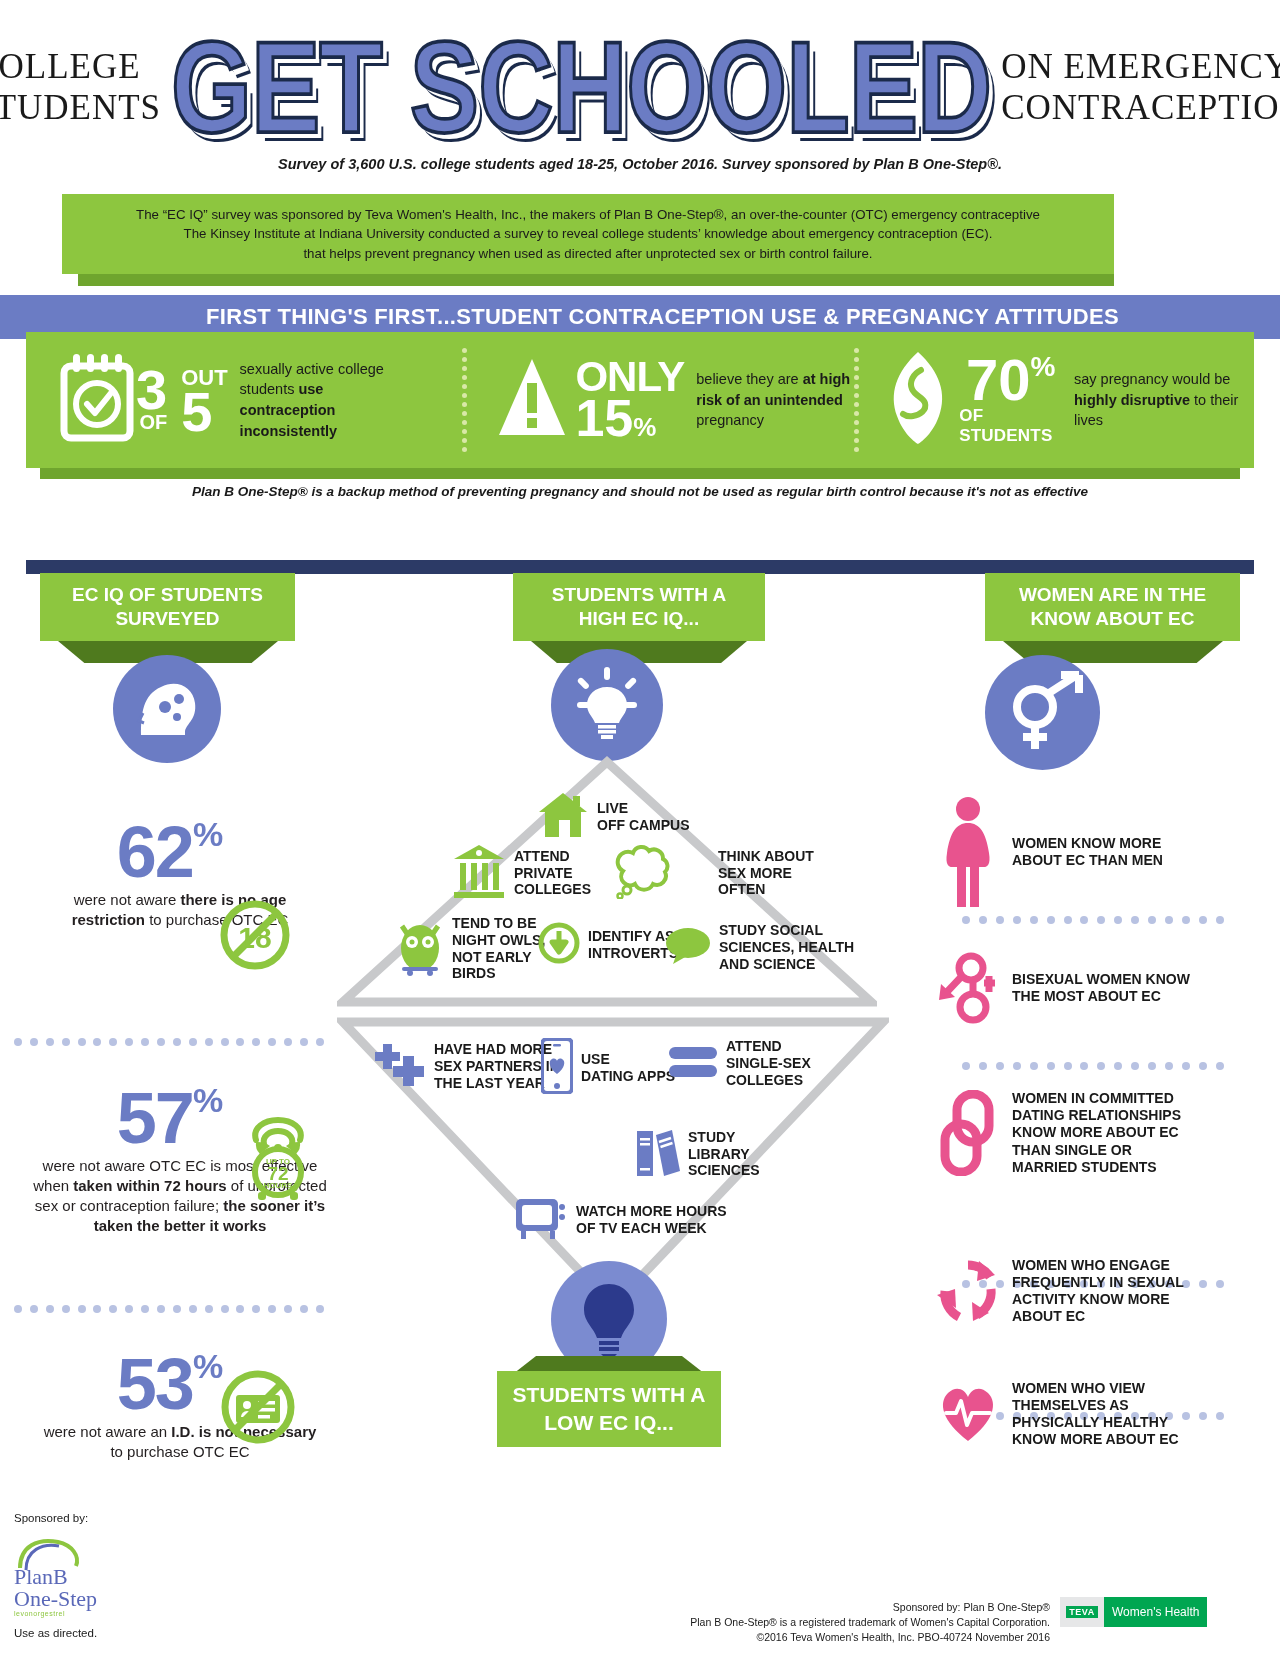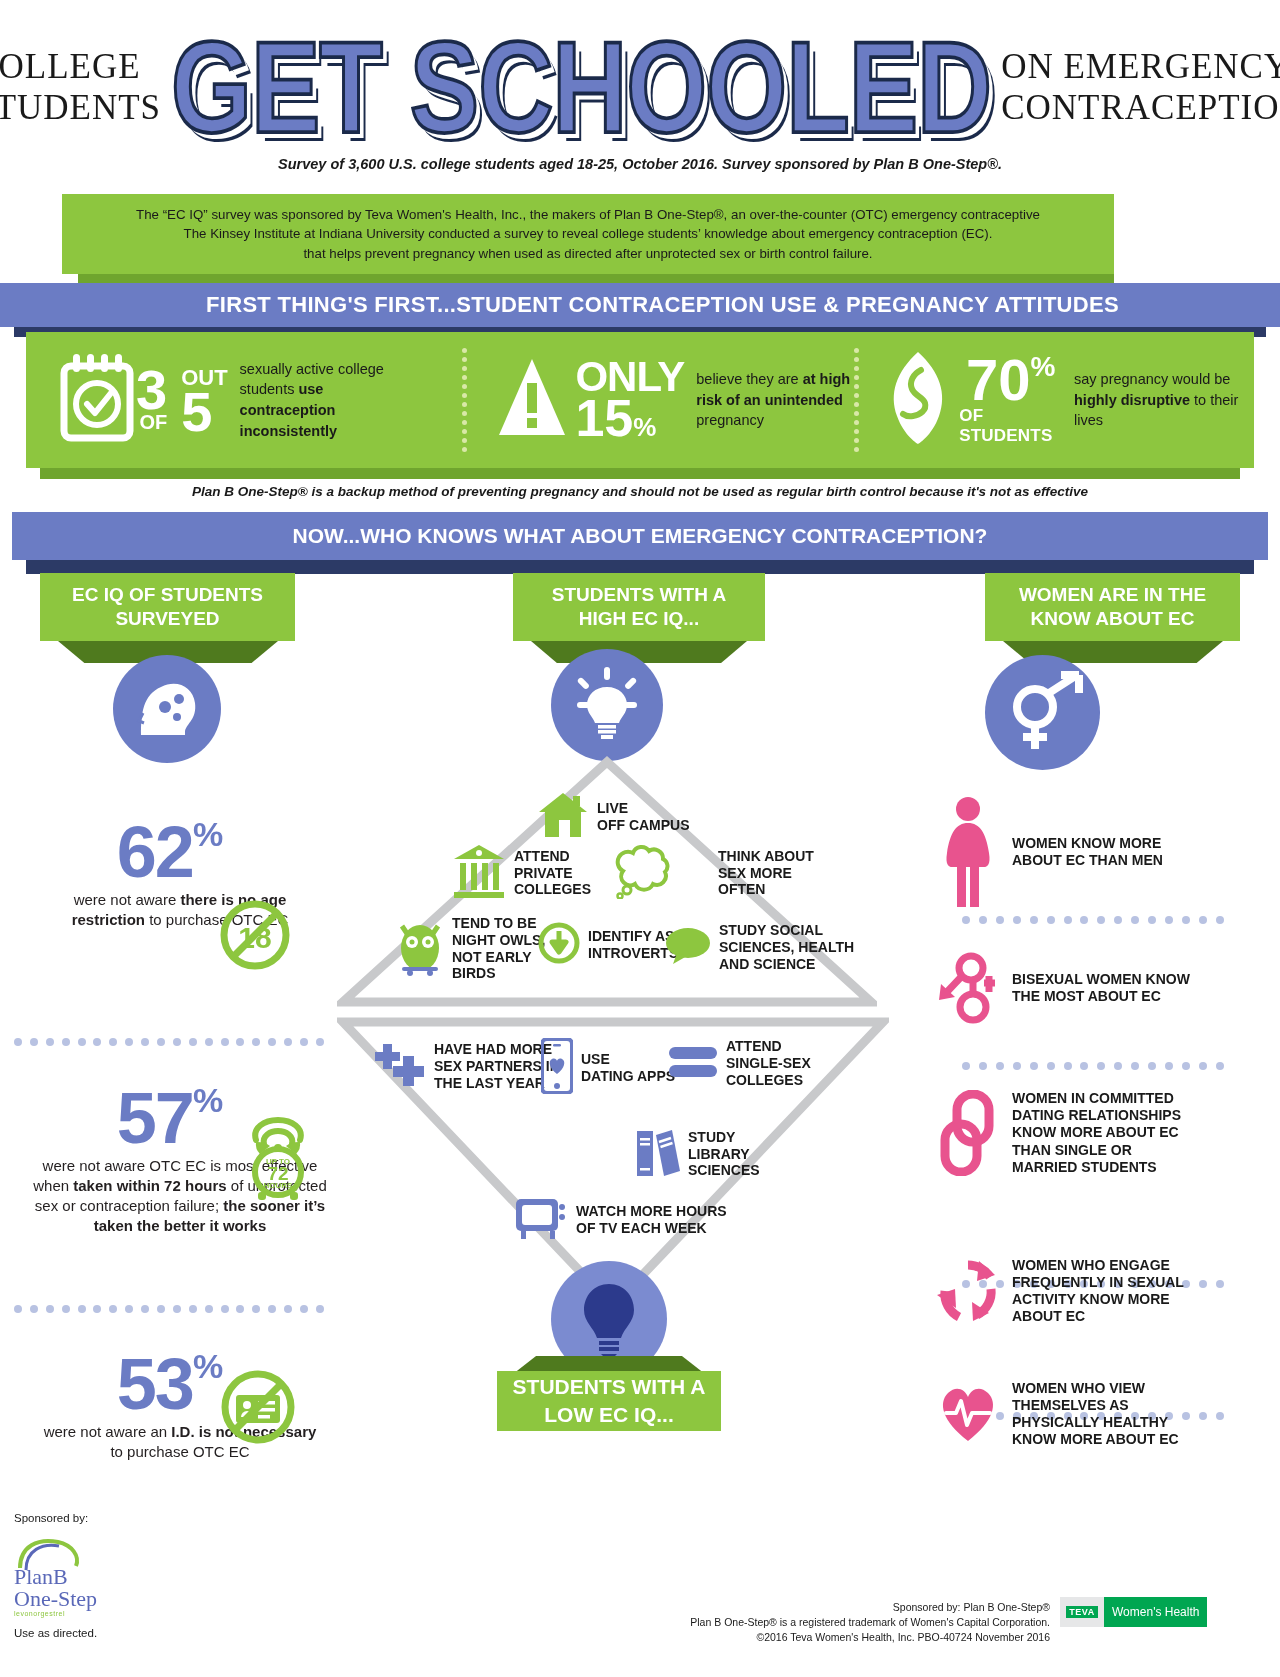--- a/index.html
+++ b/index.html
@@ -62,21 +62,21 @@
     position: absolute; top: 274px; left: 78px; width: 1036px; height: 12px;
     background: #6fa52e;
   }
   .intro-text {
     text-align: center; font-size: 13.3px; line-height: 1.45; color: #1a1a1a;
     padding: 0 14px;
   }
 
   
   .banner1 {
-    position: absolute; top: 283px; left: 0; width: 1280px; height: 44px;
+    position: absolute; top: 295px; left: 0; width: 1280px; height: 44px;
     background: #6b7cc4;
     display: flex; align-items: center; justify-content: center; padding-left: 45px;
   }
   .banner1 .btxt {
     color: #ffffff; font-weight: bold; font-size: 22px; letter-spacing: 0.3px;
   }
   .banner1-shadow {
     position: absolute; top: 327px; left: 14px; width: 1252px; height: 10px;
     background: #2c3a66;
   }
@@ -192,21 +192,21 @@
   }
   .mid-item { position:absolute; display:flex; align-items:center; }
   .mid-item .mtxt {
     font-weight:bold; font-size: 14px; line-height:1.2; margin-left: 8px;
     text-transform: uppercase; color:#1a1a1a;
   }
   .mid-icon { flex: 0 0 auto; }
 
   
   .lowlabel {
-    position:absolute; top: 1371px; left: 497px; width: 224px; height: 60px;
+    position:absolute; top: 1371px; left: 497px; width: 224px; height: 76px;
     background:#8dc63f; color:#fff; font-weight:bold; font-size: 21px;
     line-height:1.35; display:flex; align-items:center; justify-content:center;
     text-align:center;
   }
   .lowlabel-shadow {
     position:absolute; top: 1356px; left: 513px; width: 192px; height: 18px;
     background:#4f7a1e; clip-path: polygon(12% 0, 88% 0, 100% 100%, 0 100%);
   }
   #circlow { position:absolute; top: 1261px; left: 551px; width: 116px; height: 116px;
     border-radius:50%; background:#7b8bd0; display:flex; align-items:center; justify-content:center;}
@@ -382,23 +382,20 @@
       </div>
       <div class="stat-desc">
         <span>say pregnancy would be </span><b>highly disruptive</b><span> to their lives</span>
       </div>
     </div>
   </div>
 
   <div class="disclaimer">Plan B One-Step® is a backup method of preventing pregnancy and should not be used as regular birth control because it's not as effective</div>
 
   <div class="banner2-shadow"></div>
-  <div class="banner2">
-    <div class="btxt">NOW...WHO KNOWS WHAT ABOUT EMERGENCY CONTRACEPTION?</div>
-  </div>
 
   <div class="colhead-shadow" id="ch1s"></div>
   <div class="colhead" id="ch1">EC IQ OF STUDENTS SURVEYED</div>
   <div class="colhead-shadow" id="ch2s"></div>
   <div class="colhead" id="ch2">STUDENTS WITH A HIGH EC IQ...</div>
   <div class="colhead-shadow" id="ch3s"></div>
   <div class="colhead" id="ch3">WOMEN ARE IN THE KNOW ABOUT EC</div>
 
   <div class="circ" id="circ1">
     <svg width="72" height="72" viewBox="0 0 72 72">

